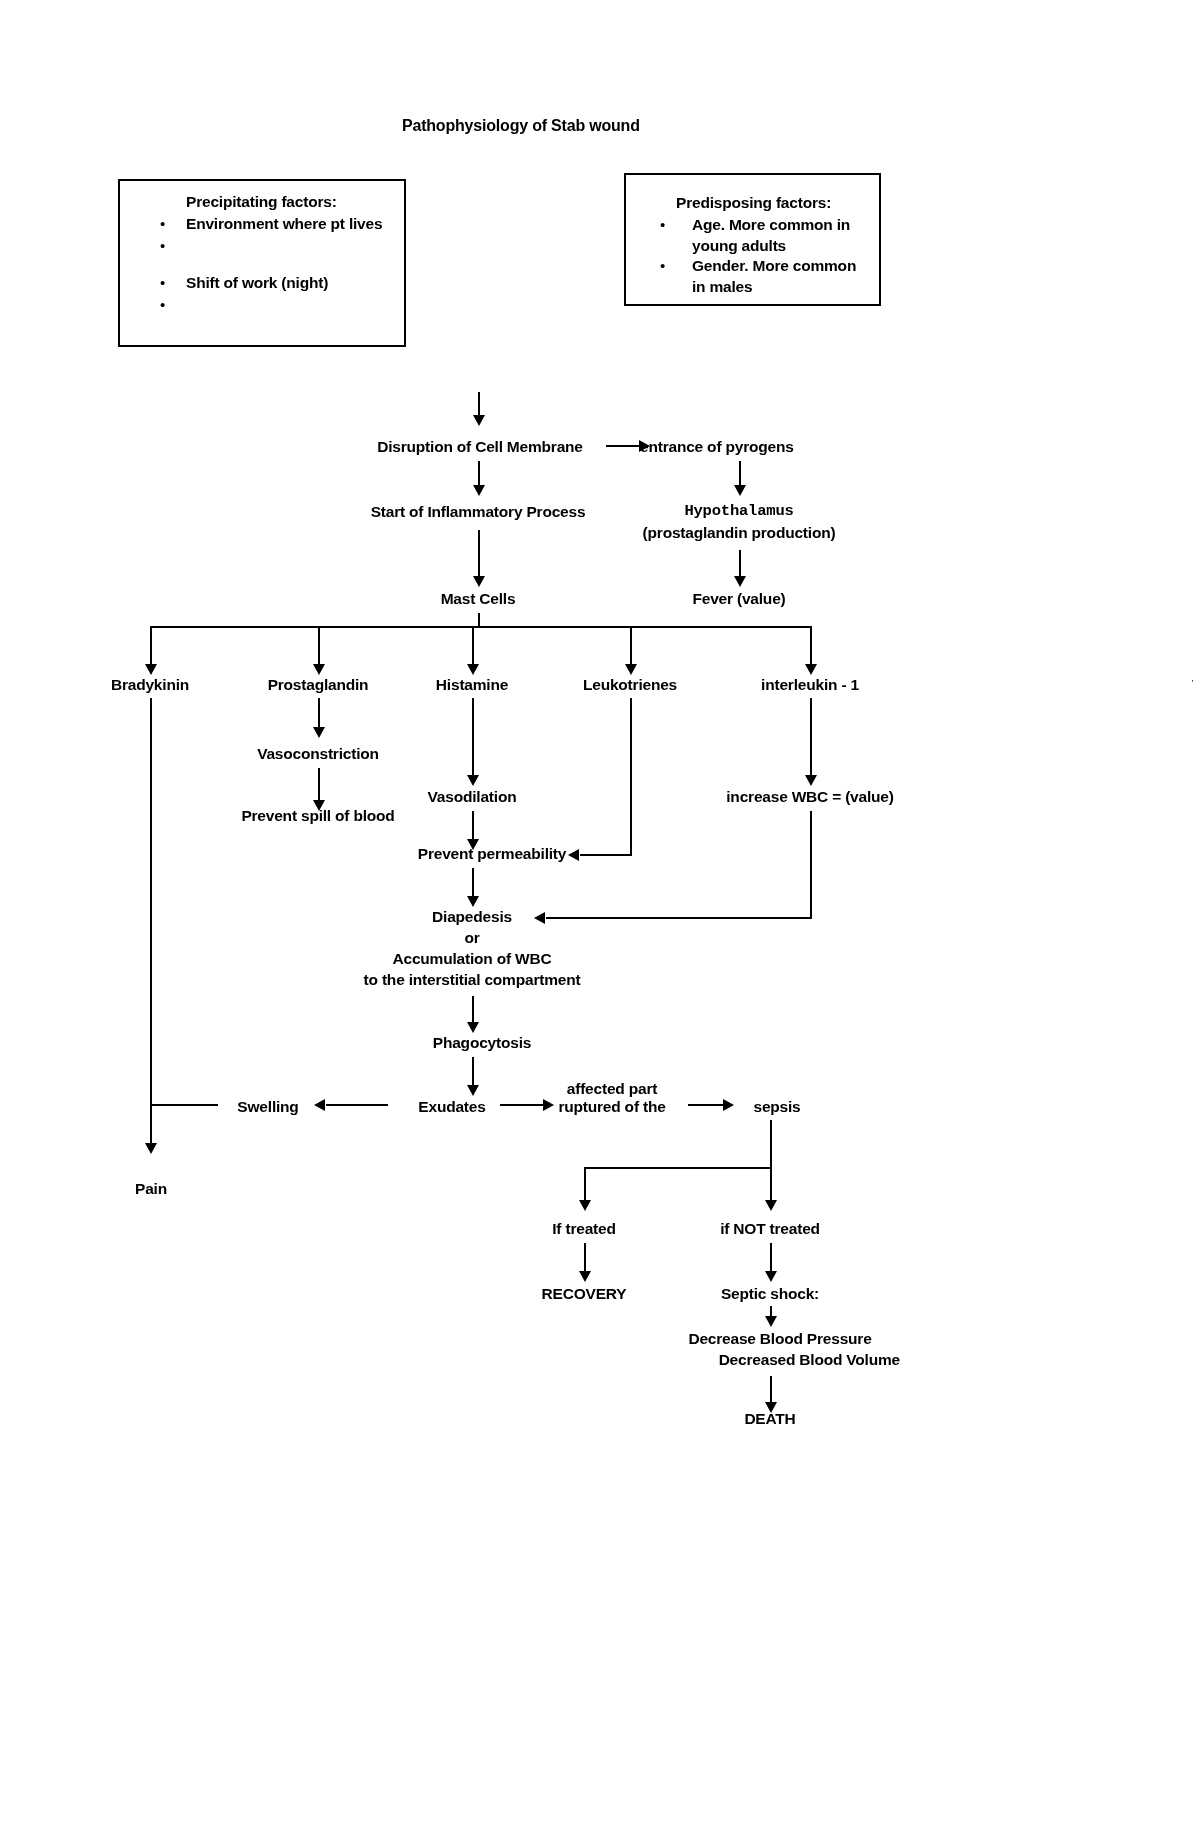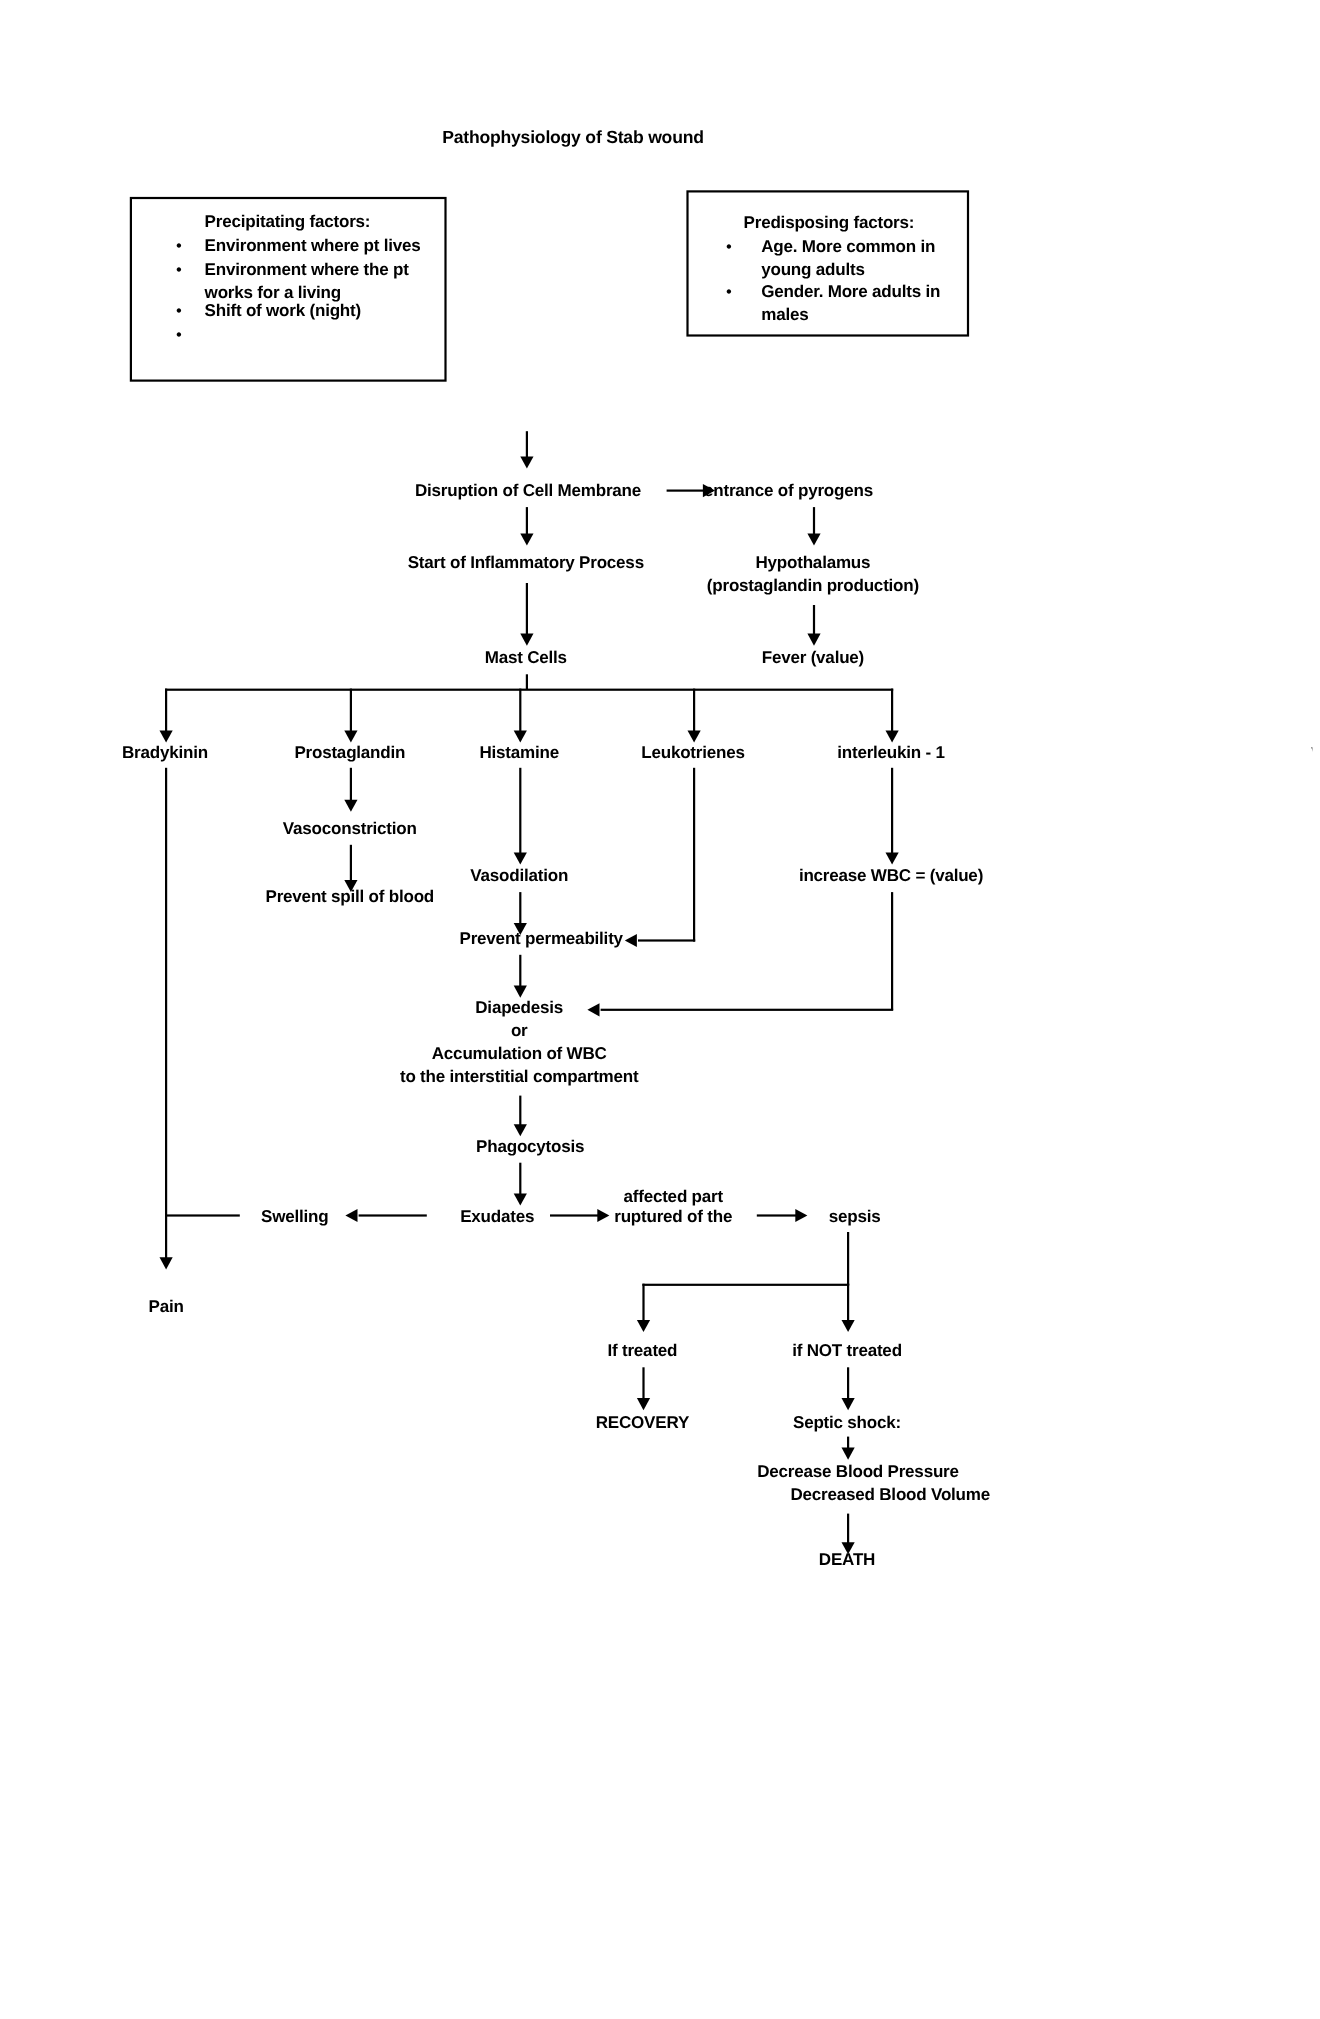--- a/index.html
+++ b/index.html
@@ -25,56 +25,55 @@
 
   <div class="title" style="left:402px;top:117px;">Pathophysiology of Stab wound</div>
 
   <div class="box" style="left:118px;top:179px;width:288px;height:168px;"></div>
   <div class="t" style="left:186px;top:191px;">Precipitating factors:</div>
 
   <div class="bullet" style="left:160px;top:213px;">•</div>
   <div class="t" style="left:186px;top:213px;">Environment where pt lives</div>
 
   <div class="bullet" style="left:160px;top:235px;">•</div>
-  <div class="t" style="left:186px;top:235px;width:212px;white-space:normal;">Environment where the pt works for a living</div>
 
   <div class="bullet" style="left:160px;top:272px;">•</div>
   <div class="t" style="left:186px;top:272px;">Shift of work (night)</div>
 
   <div class="bullet" style="left:160px;top:294px;">•</div>
 
   <div class="box" style="left:624px;top:173px;width:257px;height:133px;"></div>
   <div class="t" style="left:676px;top:192px;">Predisposing factors:</div>
 
   <div class="bullet" style="left:660px;top:214px;">•</div>
   <div class="t" style="left:692px;top:214px;width:170px;white-space:normal;">Age. More common in young adults</div>
 
   <div class="bullet" style="left:660px;top:255px;">•</div>
-  <div class="t" style="left:692px;top:255px;width:172px;white-space:normal;">Gender. More adults in males</div>
+  <div class="t" style="left:692px;top:255px;width:172px;white-space:normal;">Gender. More common in males</div>
 
   <div class="vline" style="left:478px;top:392px;height:25px;"></div>
   <div class="arrow-d" style="left:473px;top:415px;"></div>
 
   <div class="tc" style="left:330px;top:436px;width:300px;">Disruption of Cell Membrane</div>
 
   <div class="hline" style="left:606px;top:445px;width:40px;"></div>
   <div class="arrow-r" style="left:639px;top:440px;"></div>
   <div class="tc" style="left:640px;top:436px;width:290px;text-align:left;">entrance of pyrogens</div>
 
   <div class="vline" style="left:478px;top:461px;height:27px;"></div>
   <div class="arrow-d" style="left:473px;top:485px;"></div>
 
   <div class="vline" style="left:739px;top:461px;height:27px;"></div>
   <div class="arrow-d" style="left:734px;top:485px;"></div>
 
   <div class="tc" style="left:328px;top:501px;width:300px;">Start of Inflammatory Process</div>
   <div class="vline" style="left:478px;top:530px;height:50px;"></div>
   <div class="arrow-d" style="left:473px;top:576px;"></div>
 
-  <div class="tc" style="left:594px;top:501px;width:290px;">Hypothalamus</div>
+  <div class="tc" style="left:594px;top:501px;width:290px;font-family:Liberation Mono, monospace;">Hypothalamus</div>
   <div class="tc" style="left:594px;top:522px;width:290px;">(prostaglandin production)</div>
   <div class="vline" style="left:739px;top:550px;height:30px;"></div>
   <div class="arrow-d" style="left:734px;top:576px;"></div>
 
   <div class="tc" style="left:378px;top:588px;width:200px;">Mast Cells</div>
   <div class="tc" style="left:639px;top:588px;width:200px;">Fever (value)</div>
 
   <div class="vline" style="left:478px;top:613px;height:14px;"></div>
   <div class="hline" style="left:150px;top:626px;width:662px;"></div>
 

